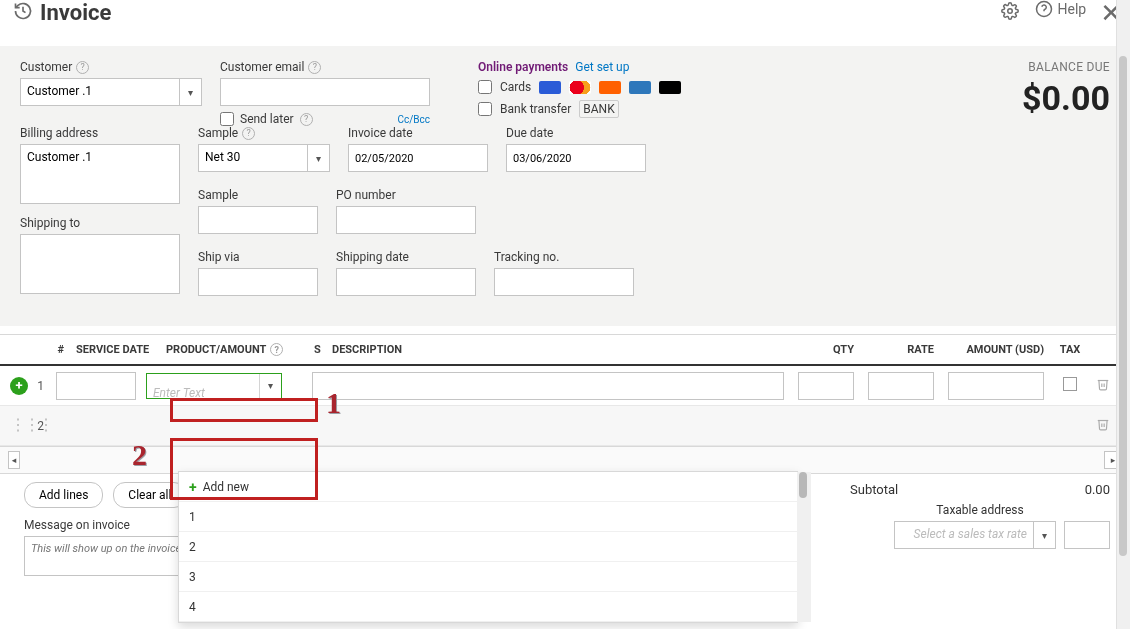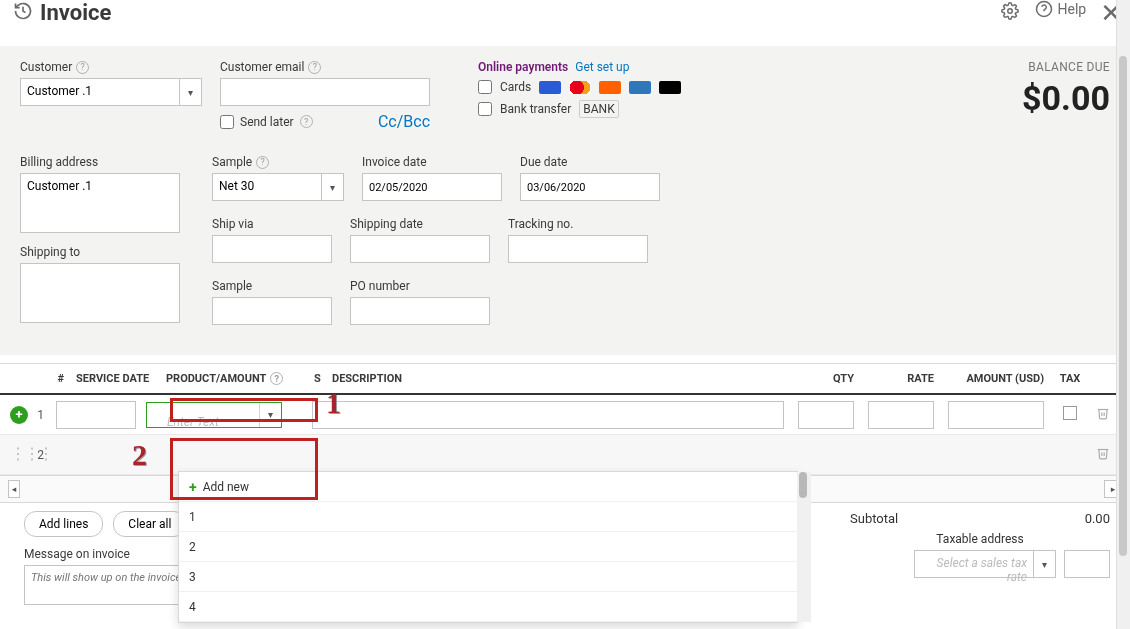--- a/index.html
+++ b/index.html
@@ -19,36 +19,36 @@
   .row { display:flex; gap:18px; align-items:flex-start; flex-wrap:wrap; }
   .field-label { font-size:12px; color:#3a3a3a; display:flex; align-items:center; gap:4px; margin-bottom:4px; }
   .help-circle { display:inline-flex; width:13px; height:13px; border:1px solid #b0b0b0; border-radius:50%; align-items:center; justify-content:center; font-size:9px; color:#9a9a9a; }
   select, input[type=text], textarea { border:1px solid #c4c4c4; background:#fff; font-size:11px; padding:5px 6px; height:28px; }
   .select-wrap { display:flex; }
   .select-main { width:160px; height:28px; border:1px solid #c4c4c4; background:#fff; padding:5px 6px; font-size:12px; }
   .select-caret { width:22px; height:28px; border:1px solid #c4c4c4; border-left:none; background:#fff; display:flex; align-items:center; justify-content:center; cursor:pointer; font-size:10px; color:#555; }
   .email-input { width:210px; height:28px; border:2px solid #0b4f7c; }
   .cb-row { display:flex; align-items:center; gap:6px; margin-top:6px; font-size:12px; color:#3a3a3a; }
   .cb-row input { width:14px; height:14px; }
-  .ccbcc { margin-left:auto; font-size:16px; color:#0077c5; cursor:pointer; }
+  .ccbcc { margin-left:auto; font-size:10px; color:#0077c5; cursor:pointer; }
 
   .online-payments { font-size:12px; }
   .online-payments .label { font-weight:600; color:#701a75; display:inline; }
   .online-payments .link { color:#0077c5; cursor:pointer; margin-left:4px; }
   .op-row { display:flex; align-items:center; gap:8px; margin-top:6px; }
   .op-row input { width:14px; height:14px; }
   .op-row span { font-size:12px; color:#3a3a3a; }
   .card-badge { width:22px; height:13px; border-radius:2px; display:inline-block; }
   .bank-badge { font-size:8px; border:1px solid #ccc; padding:1px 3px; border-radius:2px; color:#888; }
 
   .balance-block { position:absolute; right:20px; top:14px; text-align:right; }
   .balance-block .lbl { font-size:12px; color:#777; letter-spacing:0.3px;text-align:right; }
   .balance-block .amt { font-size:34px; font-weight:700; color:#222; margin-top:4px; }
 
-  .addr-row { display:flex; gap:32px; margin-top:24px; }
+  .addr-row { display:flex; gap:18px; }
   .addr textarea { width:160px; height:60px; resize:none; padding:5px 6px; font-size:12px; }
   .field { display:flex; flex-direction:column; }
   .terms-select .select-main { width:110px; }
   .date-input { width:140px; }
   .ship-row { display:flex; gap:18px; margin-top:16px; }
   .ship-row .small-input { width:120px; }
 
   .table-wrap { position:relative; margin-top:8px; }
   .thead { display:flex; align-items:center; height:32px; border-top:1px solid #d8d8d8; border-bottom:2px solid #333; font-size:11px; font-weight:700; color:#3a3a3a; padding-left:24px; padding-right:14px; }
   .thead .col { padding:0 6px; }
@@ -66,41 +66,41 @@
 
   .trow { display:flex; align-items:center; height:40px; border-bottom:1px solid #e8e8e8; padding-left:4px; padding-right:14px; position:relative; }
   .trow .cell { padding:0 6px; font-size:12px; color:#555; }
   .add-circle { width:18px; height:18px; background:#2ca01c; border-radius:50%; color:#fff; display:flex; align-items:center; justify-content:center; font-size:13px; font-weight:700; cursor:pointer; }
   .drag-dots { width:14px; height:14px; color:#bbb; font-size:16px; line-height:8px; letter-spacing:-2px; text-align:center; }
   .trash { color:#aaa; cursor:pointer; }
   .cell-input { height:26px; border:1px solid #d4d4d4; background:#fff; }
   .cb-cell { width:14px; height:14px; border:1px solid #999; display:inline-block; }
 
   .prod-combo { display:flex; width:140px; border:1px solid #2ca01c; height:26px; background:#fff; }
-  .prod-combo .ph { flex:1; padding:12px 6px; color:#bcbcbc; font-style:italic; font-size:12px;margin-left:14px; }
+  .prod-combo .ph { flex:1; padding:12px 6px; color:#bcbcbc; font-style:italic; font-size:12px; }
   .prod-combo .caret { width:22px; border-left:1px solid #d4d4d4; display:flex; align-items:center; justify-content:center; font-size:10px; color:#555; cursor:pointer; }
 
   .dropdown { position:absolute; left:178px; top:471px; width:620px; background:#fff; border:1px solid #d8d8d8; box-shadow:0 4px 10px rgba(0,0,0,0.15); z-index:50; }
   .dropdown .dd-row { height:30px; display:flex; align-items:center; padding:0 10px; font-size:12px; color:#333; border-bottom:1px solid #f0f0f0; cursor:pointer; }
   .dropdown .dd-add { color:#333; gap:6px; }
   .dropdown .dd-add .plus { color:#2ca01c; font-weight:700; font-size:14px; }
   .dd-scroll { position:absolute; right:-14px; top:0; width:14px; height:100%; background:#f0f0f0; }
   .dd-scroll .thumb { position:absolute; left:2px; top:0; width:8px; height:26px; background:#b8b8b8; border-radius:4px; }
 
   .under-table { display:flex; align-items:center; height:28px; border-top:1px solid #d8d8d8; border-bottom:1px solid #d8d8d8; padding:0 8px; background:#fafafa; }
   .ut-left { width:12px; height:18px; border:1px solid #c4c4c4; background:#fff; display:flex; align-items:center; justify-content:center; font-size:9px; color:#555; cursor:pointer; }
   .ut-track { flex:1; }
   .ut-right { width:18px; height:18px; border:1px solid #c4c4c4; background:#fff; display:flex; align-items:center; justify-content:center; font-size:9px; color:#555; cursor:pointer; }
 
   .below-row { display:flex; align-items:flex-start; padding:8px 20px 0 24px; gap:20px; }
   .btn-outline { height:26px; padding:0 14px; border:1px solid #c4c4c4; background:#fff; font-size:12px; border-radius:12px; cursor:pointer; }
   .totals { margin-left:auto; text-align:right; font-size:13px; color:#333; width:260px; }
   .totals .line { display:flex; justify-content:space-between; margin-bottom:6px; }
   .taxsel { display:flex; gap:8px; justify-content:flex-end; }
-  .taxsel .select-main { width:120px; color:#bbb; font-style:italic;padding-left:12px; }
+  .taxsel .select-main { width:140px; color:#bbb; font-style:italic;padding-left:12px; }
   .taxsel .rate-box { width:46px; height:28px; border:1px solid #c4c4c4; background:#fff; }
 
   .msg-block { margin-top:4px; }
   .msg-block textarea { width:430px; height:40px; color:#bcbcbc; font-style:italic; resize:none; }
 
   
   .callout { position:absolute; font-size:30px; font-weight:900; color:#a9252e; font-family:"Times New Roman", serif; text-shadow:1px 1px 0 #9c9fa6; pointer-events:none; z-index:60; }
   .redbox { position:absolute; border:3px solid #c02020; pointer-events:none; z-index:55; }
 </style>
 </head>
@@ -222,48 +222,48 @@
           <div class="field-label">
               <span>Due date</span>
             </div>
           <input type="text" class="date-input" value="03/06/2020" style="">
         </div>
       </div>
 
       <div class="ship-row">
         <div class="field">
             <div class="field-label">
+              <span>Sample</span>
+            </div>
+            <input type="text" class="small-input" style="">
+          </div>
+        <div class="field">
+            <div class="field-label">
+              <span>PO number</span>
+            </div>
+            <input type="text" class="date-input" style="">
+          </div>
+      </div>
+
+      <div class="ship-row">
+        <div class="field">
+            <div class="field-label">
               <span>Ship via</span>
             </div>
             <input type="text" class="small-input" style="">
           </div>
         <div class="field">
             <div class="field-label">
               <span>Shipping date</span>
             </div>
             <input type="text" class="date-input" style="">
           </div>
         <div class="field">
             <div class="field-label">
               <span>Tracking no.</span>
-            </div>
-            <input type="text" class="date-input" style="">
-          </div>
-      </div>
-
-      <div class="ship-row">
-        <div class="field">
-            <div class="field-label">
-              <span>Sample</span>
-            </div>
-            <input type="text" class="small-input" style="">
-          </div>
-        <div class="field">
-            <div class="field-label">
-              <span>PO number</span>
             </div>
             <input type="text" class="date-input" style="">
           </div>
       </div>
     </div>
   </div>
 </div>
 
 <div class="table-wrap">
   <div class="thead">

